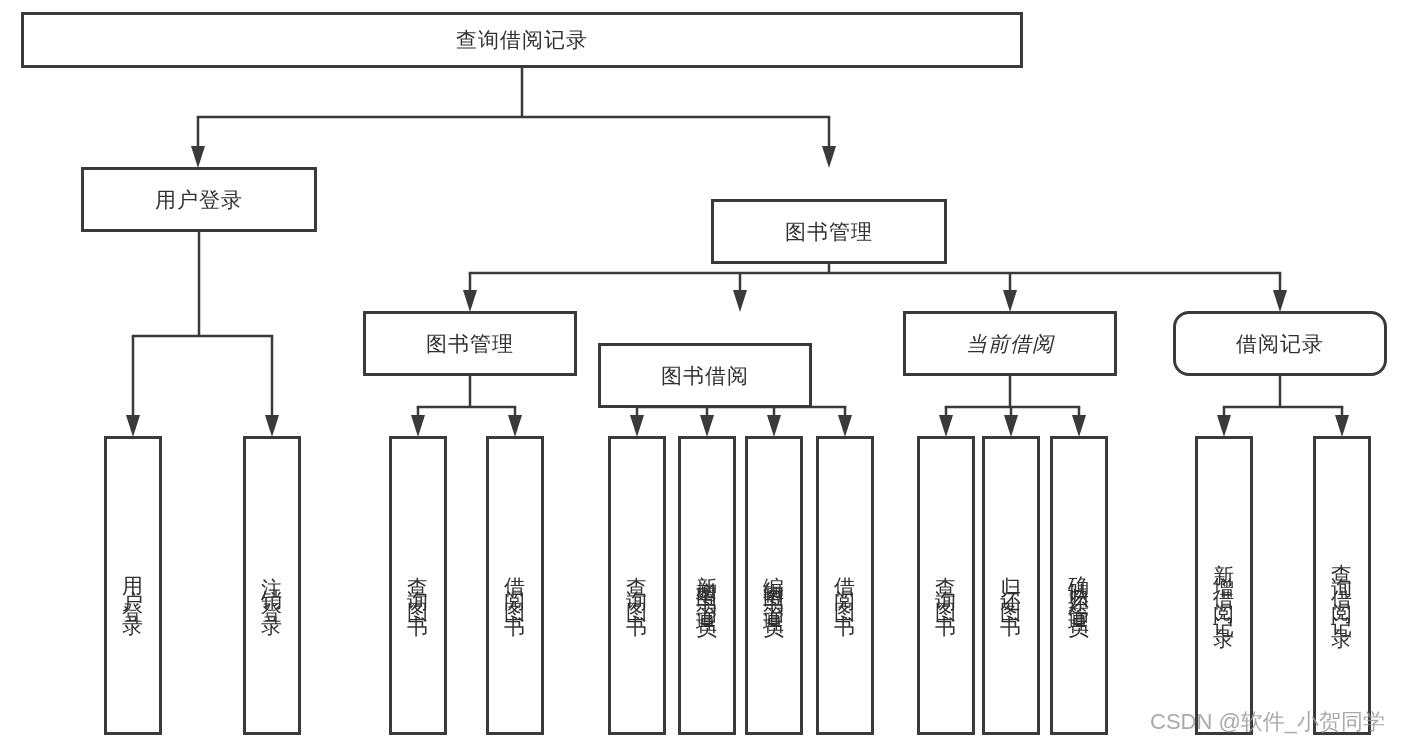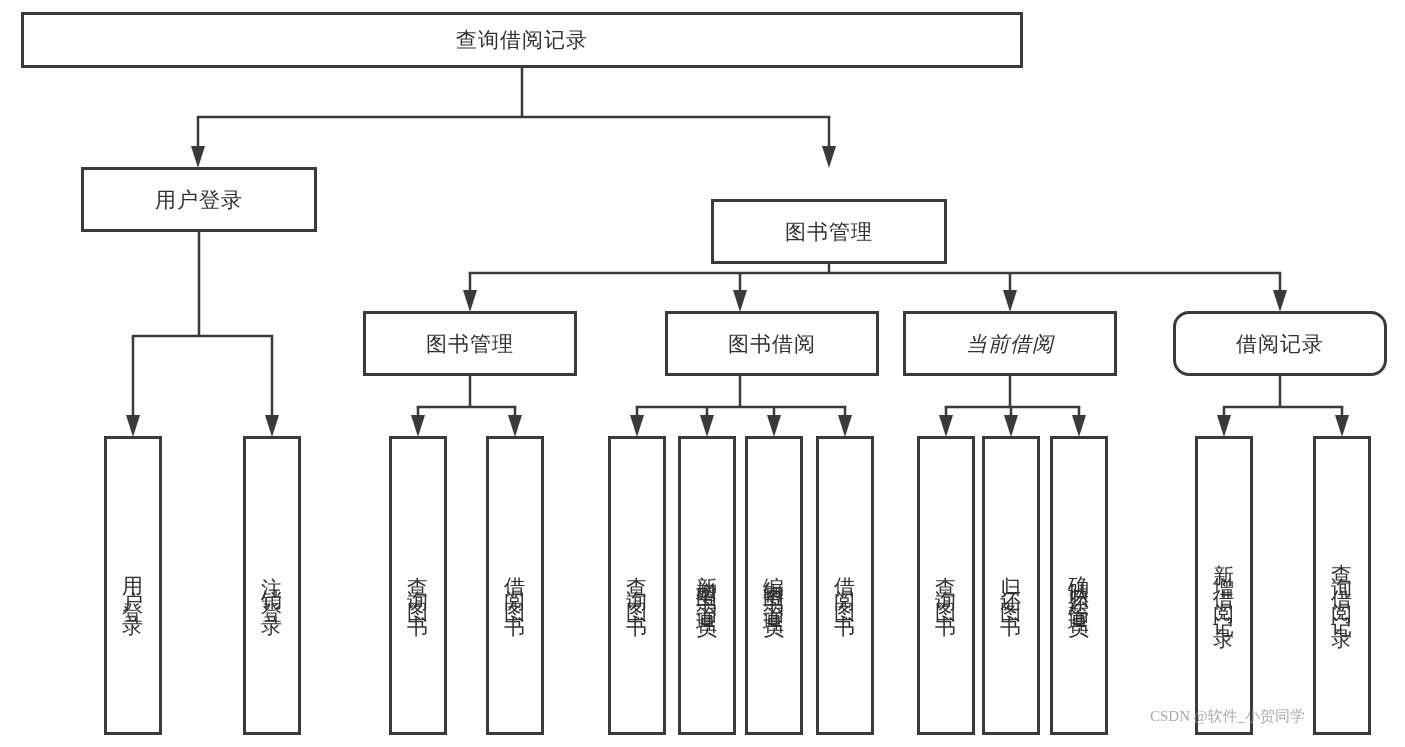--- a/index.html
+++ b/index.html
@@ -22,21 +22,21 @@
     align-items: center;
     justify-content: center;
     z-index: 2;
   }
   .hlabel { font-size: 21px; letter-spacing: 1px; white-space: nowrap; }
   .root-box   { left: 21px;  top: 12px;  width: 1002px; height: 56px; }
   .l2-user    { left: 81px;  top: 167px; width: 236px;  height: 65px; }
   .l2-book    { left: 711px; top: 167px; width: 236px;  height: 65px; margin-top: 32px; }
   .l3 { top: 311px; width: 214px; height: 65px; }
   .l3-0 { left: 363px; }
-  .l3-1 { left: 665px; }
+  .l3-1 { left: 598px; margin-top: 32px; }
   .l3-2 { left: 903px; font-style: italic; }
   .l3-3 { left: 1173px; border-radius: 16px; }
   .vbox { top: 436px; width: 58px; height: 299px; }
   .vtext {
     writing-mode: vertical-rl;
     font-size: 21px;
     letter-spacing: 13px;
     line-height: 1;
     white-space: nowrap;
   }
@@ -52,25 +52,24 @@
   .v-8  { left: 917px; }
   .v-9  { left: 982px; }
   .v-10 { left: 1050px; }
   .v-11 { left: 1195px; }
   .v-12 { left: 1313px; }
   .watermark {
     position: absolute;
     left: 1150px;
     top: 707px;
     z-index: 3;
-    font-size: 15px;
+    font-size: 22px;
     color: #9b9b9b;
     opacity: 0.85;
     white-space: nowrap;
-    font-family: Liberation Serif, serif;
   }
 </style>
 </head>
 <body>
 
 <div class="canvas">
 
   <svg class="connector-svg" width="1405" height="747" viewBox="0 0 1405 747">
     <g stroke="#3a3a3a" stroke-width="2.5" fill="none">
 

